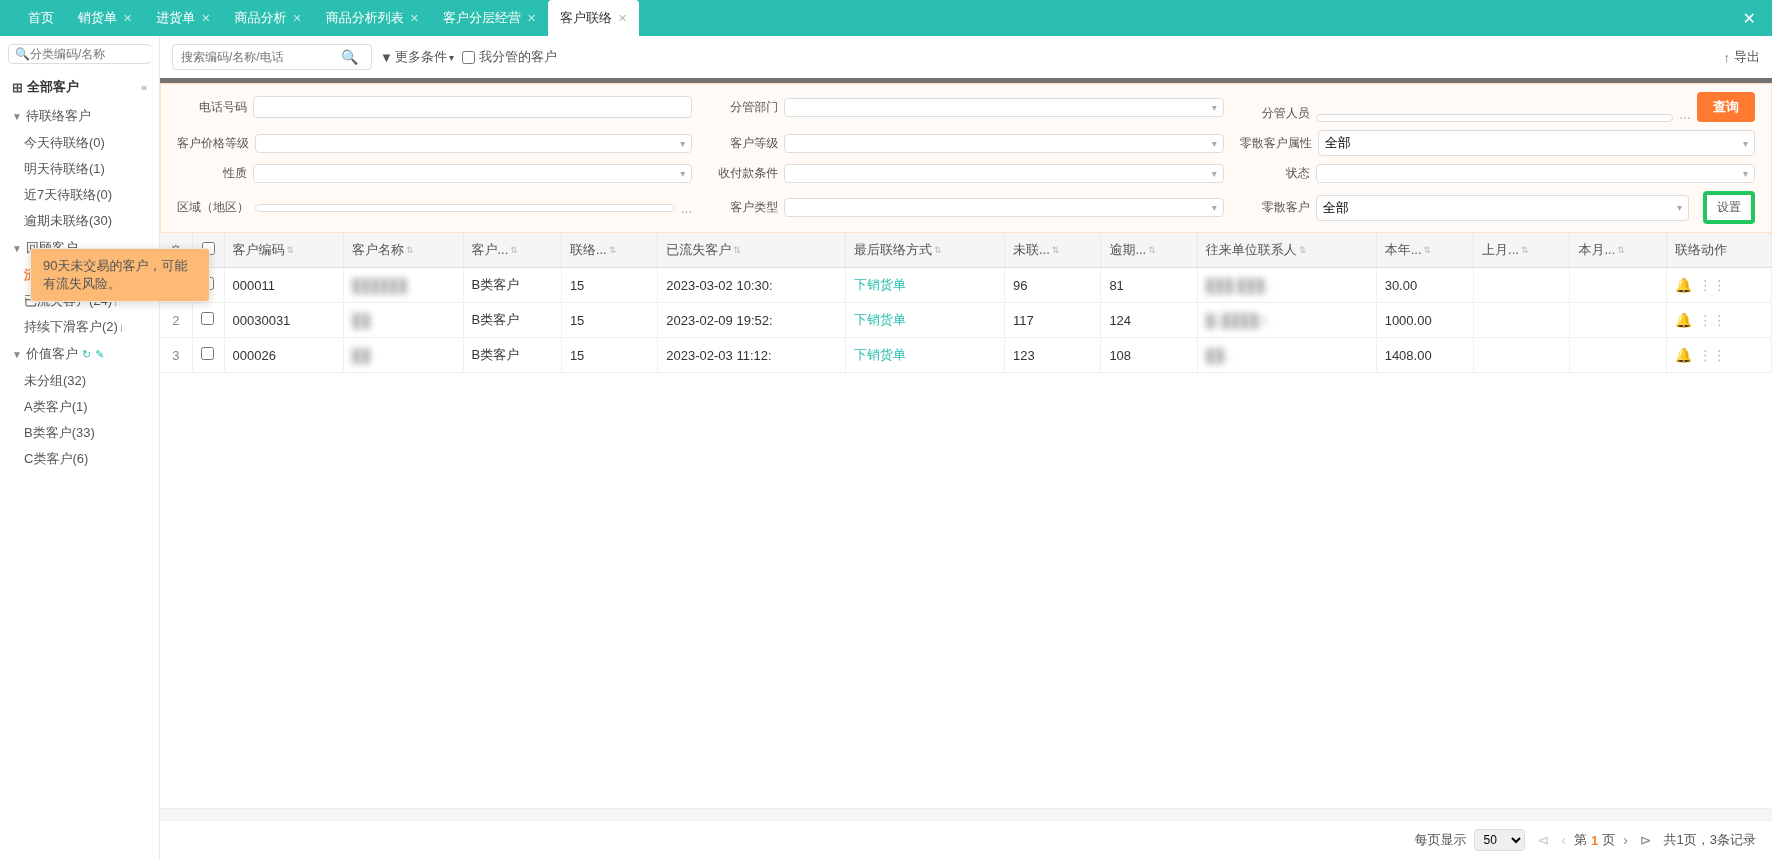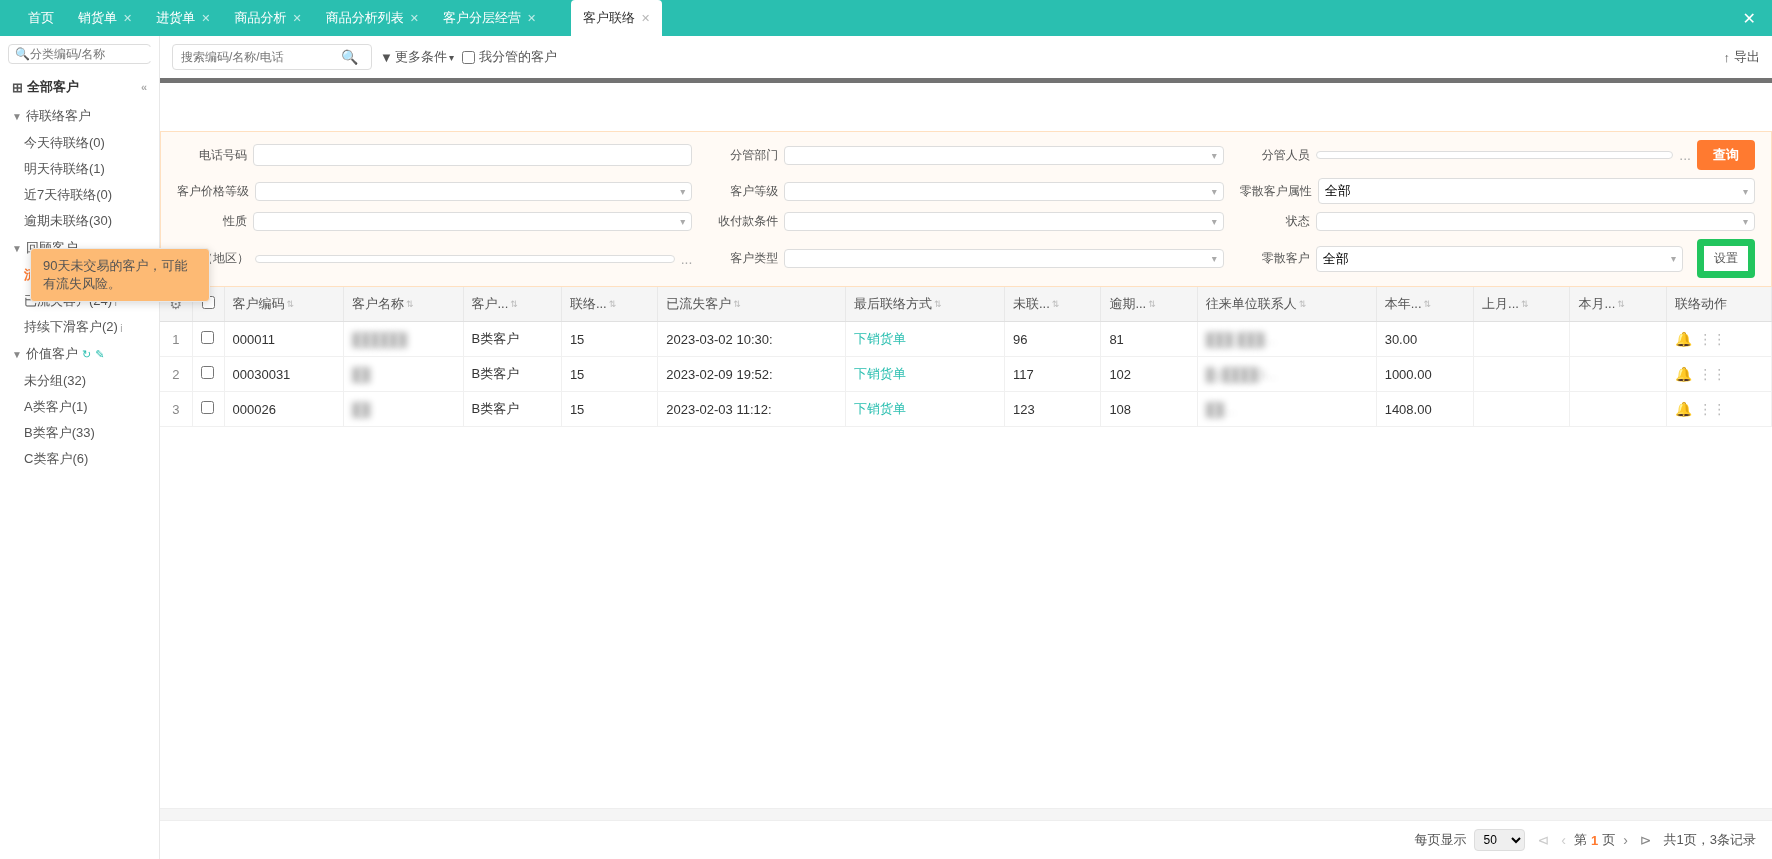--- a/index.html
+++ b/index.html
@@ -6,21 +6,21 @@
     body { background: #f5f5f5; overflow: hidden; }
 
     
     .top-nav {
       display: flex; align-items: center; background: #2abfb0; height: 36px; padding: 0 16px;
     }
     .top-nav .nav-item {
       padding: 0 12px; height: 36px; display: flex; align-items: center; color: #fff;
       cursor: pointer; white-space: nowrap; font-size: 13px; position: relative;
     }
-    .top-nav .nav-item.active { background: #fff; color: #333; border-radius: 4px 4px 0 0; margin-left: 23px; }
+    .top-nav .nav-item.active { background: #fff; color: #333; border-radius: 4px 4px 0 0; }
     .top-nav .nav-item .close-x {
       margin-left: 6px; font-size: 11px; cursor: pointer; opacity: 0.7;
     }
     .top-nav .nav-item.active .close-x { color: #999; }
     .close-all { margin-left: auto; color: #fff; cursor: pointer; font-size: 16px; }
 
     
     .main-layout { display: flex; height: calc(100vh - 36px); }
 
     
@@ -80,40 +80,40 @@
       display: flex; align-items: center; color: #555; cursor: pointer; font-size: 12px; gap: 2px;
     }
     .checkbox-label { display: flex; align-items: center; gap: 4px; font-size: 12px; color: #555; cursor: pointer; }
     .export-btn {
       margin-left: auto; display: flex; align-items: center; gap: 4px; color: #555; cursor: pointer; font-size: 12px;
     }
 
     
     .filter-panel {
       background: #fffaf5; border: 1px solid #ffe0c0; border-radius: 0; padding: 8px 16px;
-      display: grid; grid-template-columns: 1fr 1fr 1fr; gap: 8px 16px; flex-shrink: 0; margin-top: 48px;
+      display: grid; grid-template-columns: 1fr 1fr 1fr; gap: 8px 16px; flex-shrink: 0;
     }
     .filter-row { display: flex; align-items: center; gap: 6px; }
     .filter-label { color: #555; font-size: 12px; white-space: nowrap; min-width: 70px; text-align: right; }
     .filter-input {
       flex: 1; border: 1px solid #ddd; border-radius: 4px; padding: 3px 6px; font-size: 12px;
       outline: none; background: #fff;
     }
     .filter-select {
       flex: 1; display: flex; align-items: center; border: 1px solid #ddd; border-radius: 4px;
       padding: 3px 6px; background: #fff; cursor: pointer; font-size: 12px; position: relative;
     }
     .filter-select .chevron { margin-left: auto; color: #aaa; font-size: 10px; }
     .filter-dots { color: #aaa; cursor: pointer; font-size: 14px; }
     .query-btn {
       background: #ff7a30; color: #fff; border: none; border-radius: 4px; padding: 6px 16px;
       cursor: pointer; font-size: 13px; font-weight: bold;
     }
     .settings-btn {
-      border: 7px solid #22c55e; border-radius: 4px; padding: 4px 10px; cursor: pointer;
+      border: 4px solid #22c55e; border-radius: 4px; padding: 4px 10px; cursor: pointer;
       font-size: 12px; color: #555; background: #fff; display: block;
     }
 
     
     .table-area { flex: 1; overflow: auto; }
     table { width: 100%; border-collapse: collapse; font-size: 12px; }
     thead { background: #f5f5f5; position: sticky; top: 0; z-index: 10; }
     thead th {
       padding: 8px 8px; border-bottom: 1px solid #e0e0e0; border-right: 1px solid #e8e8e8;
       color: #555; font-weight: normal; white-space: nowrap; text-align: left;
@@ -296,21 +296,21 @@
         <span class="filter-label">电话号码</span>
         <input class="filter-input" type="text" style="">
       </div>
       <div class="filter-row">
         <span class="filter-label">分管部门</span>
         <div class="filter-select">
           <span></span>
           <span class="chevron">▾</span>
         </div>
       </div>
-      <div class="filter-row" style="display:flex;gap:6px;align-items:center;">
+      <div class="filter-row" style="display:flex;gap:6px;align-items:flex-end;">
         <span class="filter-label">分管人员</span>
         <div style="flex:1;border:1px solid #ddd;border-radius:4px;padding:3px 6px;background:#fff;min-width:80px;"></div>
         <span class="filter-dots">...</span>
         <button class="query-btn">查询</button>
       </div>
 
       <div class="filter-row">
         <span class="filter-label">客户价格等级</span>
         <div class="filter-select">
           <span></span>
@@ -489,21 +489,21 @@
             <tr>
     <td class="row-num">2</td>
     <td><input type="checkbox" style=""></td>
     <td>00030031</td>
     <td><span class="blurred">██</span></td>
     <td>B类客户</td>
     <td>15</td>
     <td>2023-02-09 19:52:</td>
     <td><a class="link-text" href="#">下销货单</a></td>
     <td>117</td>
-    <td>102</td>
+    <td>124</td>
     <td><span class="blurred">█y████3...</span></td>
     <td>1000.00</td>
     <td></td>
     <td></td>
     <td>
       <div class="action-icons">
         <span class="action-icon" title="联络">🔔</span>
         <span class="action-icon" title="更多">⋮⋮</span>
       </div>
     </td>

